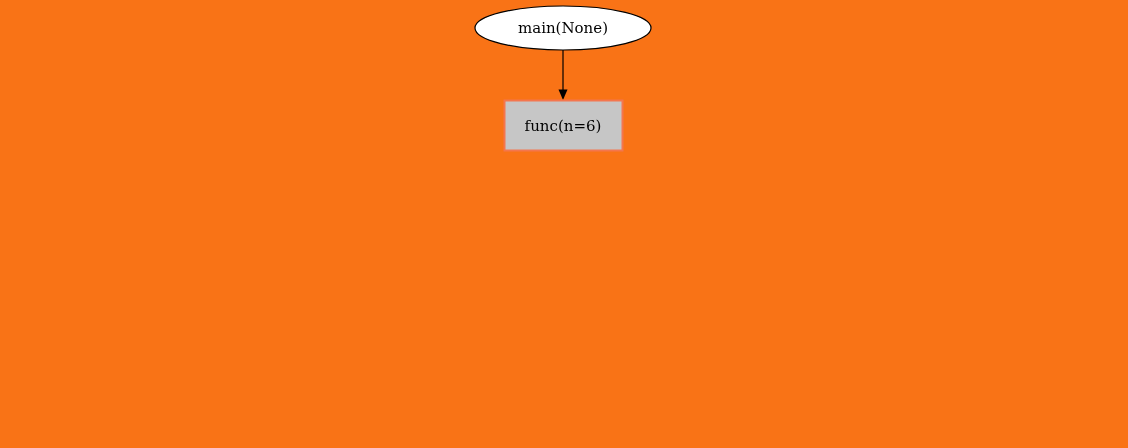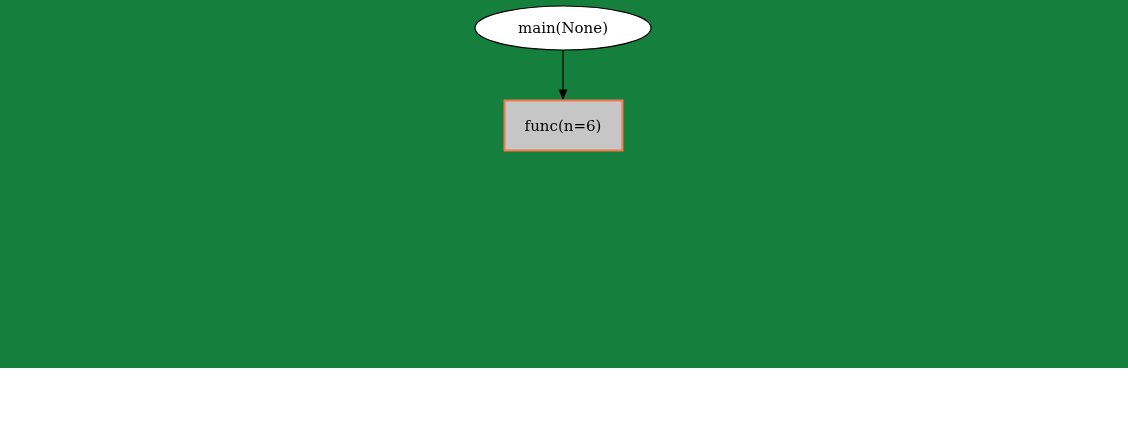--- a/index.html
+++ b/index.html
@@ -3,22 +3,22 @@
 <meta charset="utf-8">
 <style>
   html, body {
     margin: 0;
     padding: 0;
     background: #ffffff;
   }
   .canvas {
     position: relative;
     width: 1128px;
-    height: 368px;
-    background: #15803d;
+    height: 448px;
+    background: #f97316;
     overflow: hidden;
   }
   svg text {
     font-family: "DejaVu Serif", "Liberation Serif", serif;
     font-size: 15px;
     fill: #000000;
   }
 </style>
 </head>
 <body>

